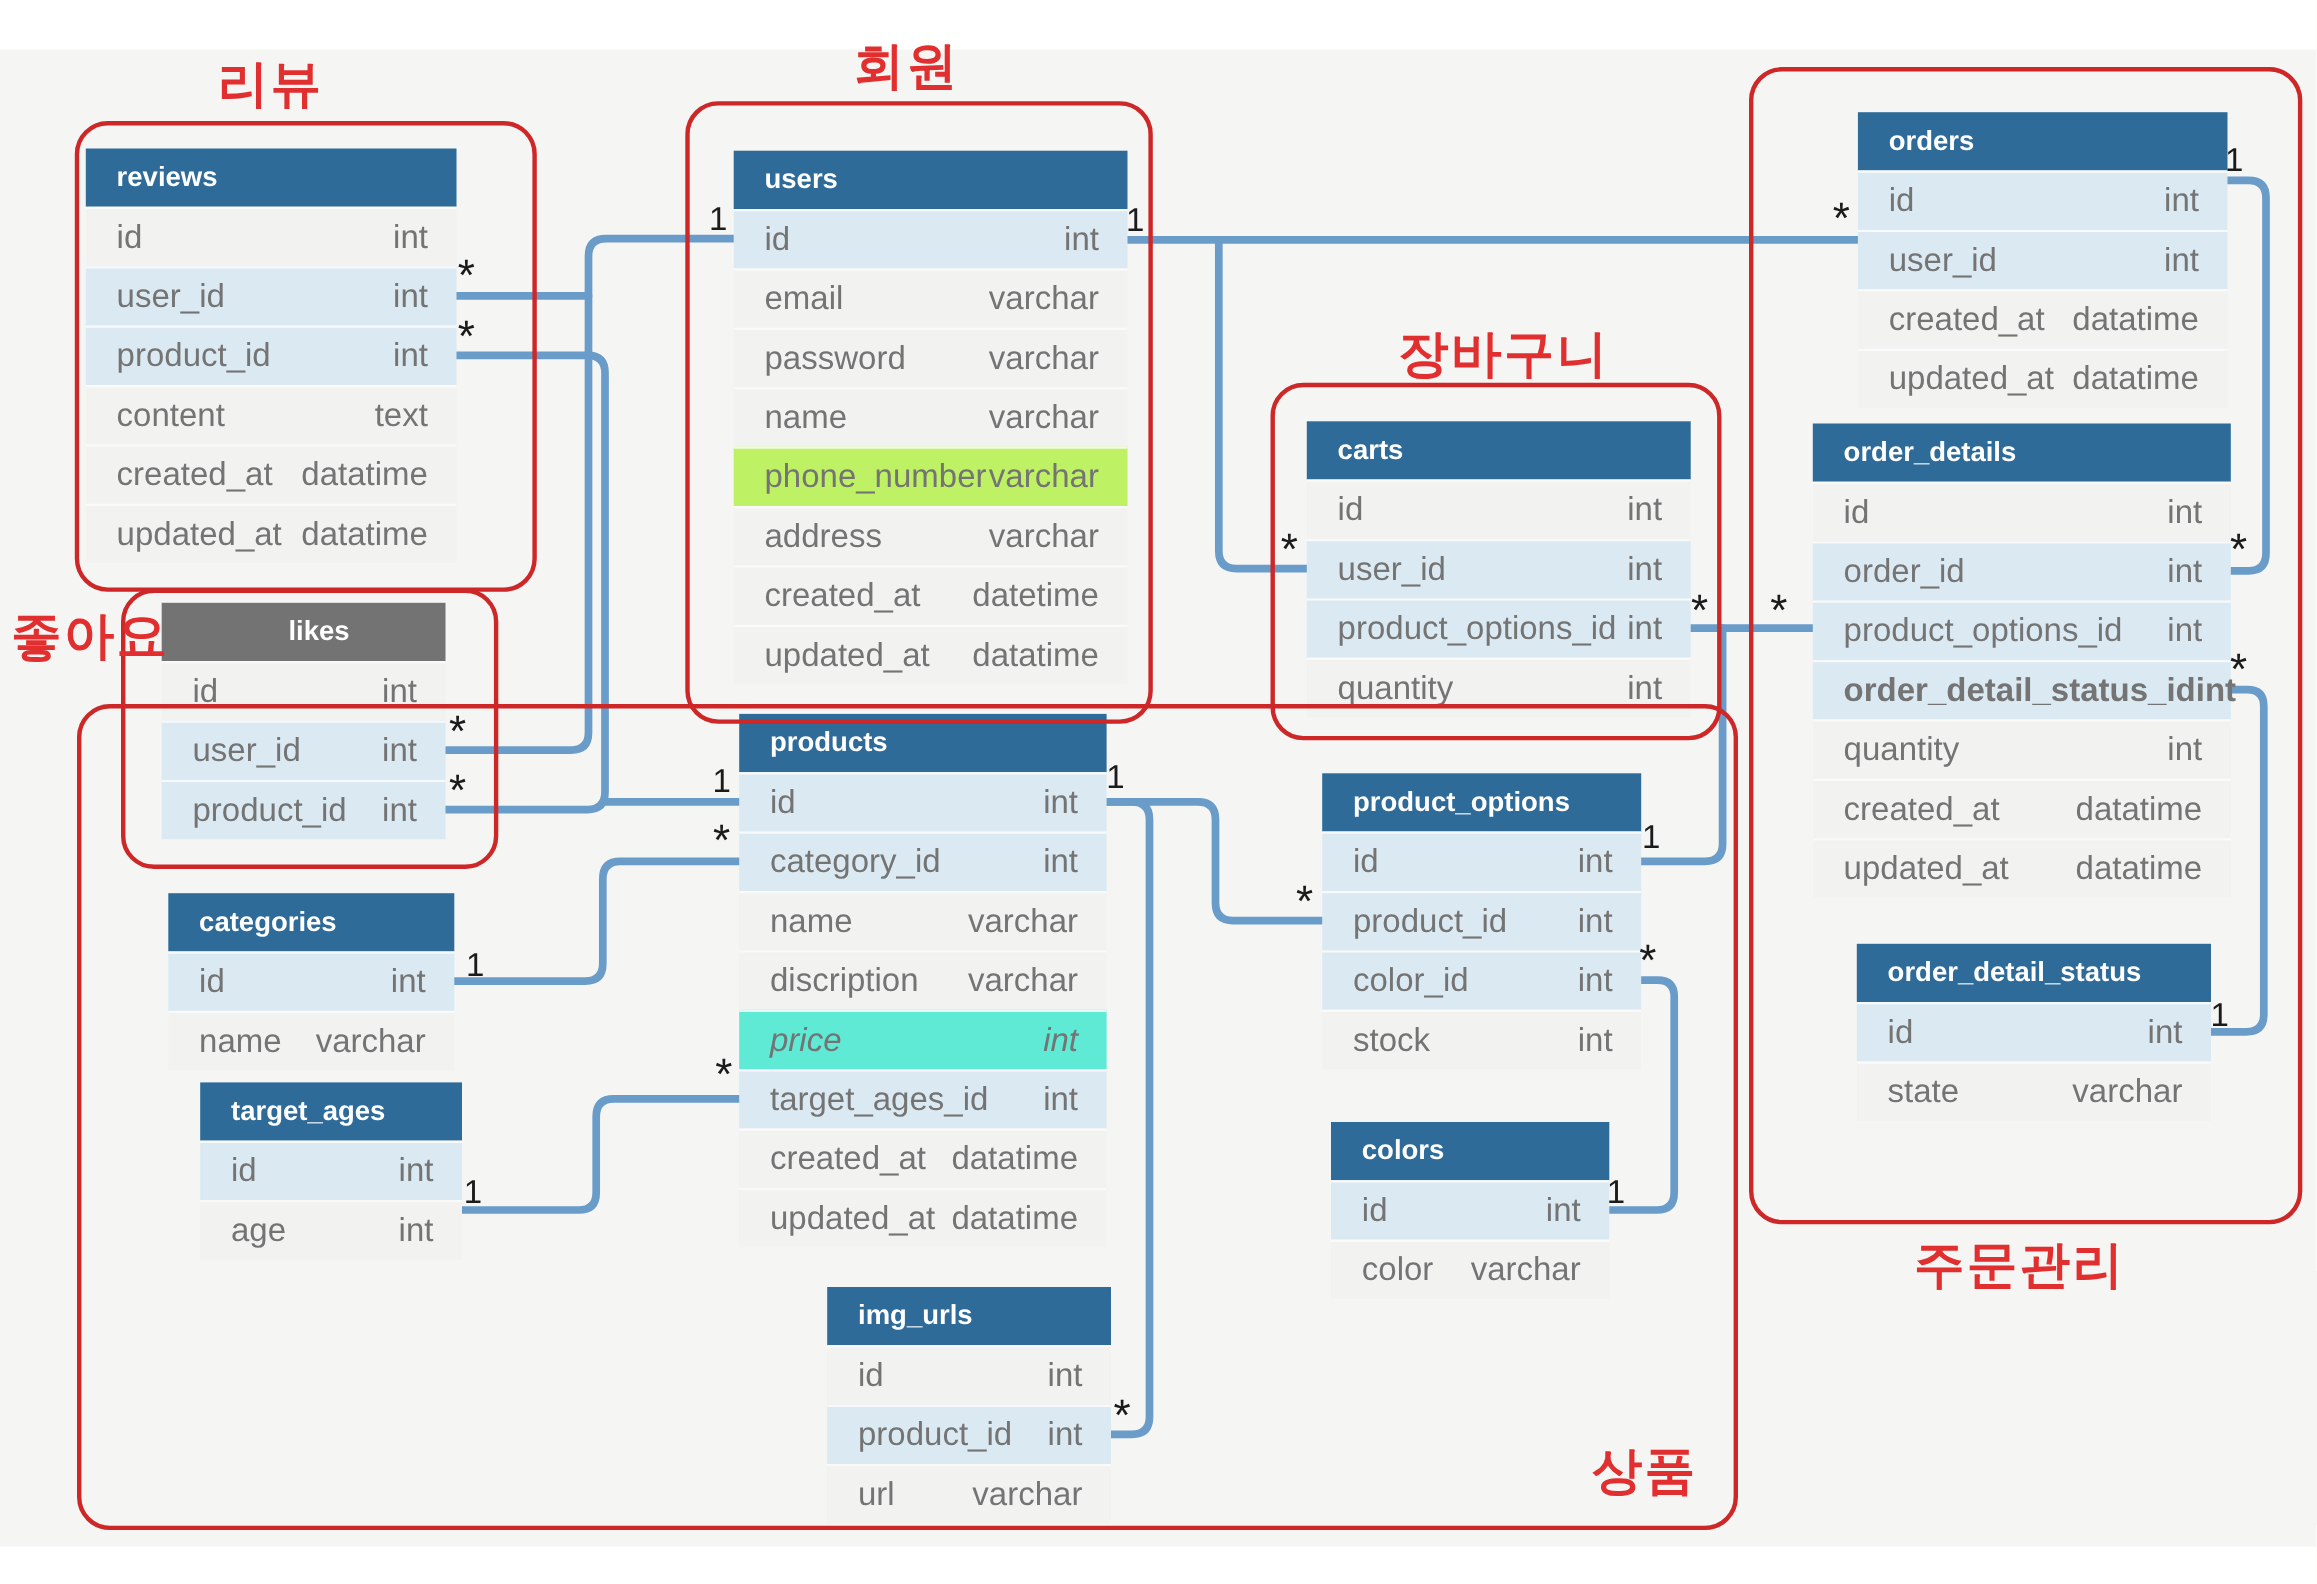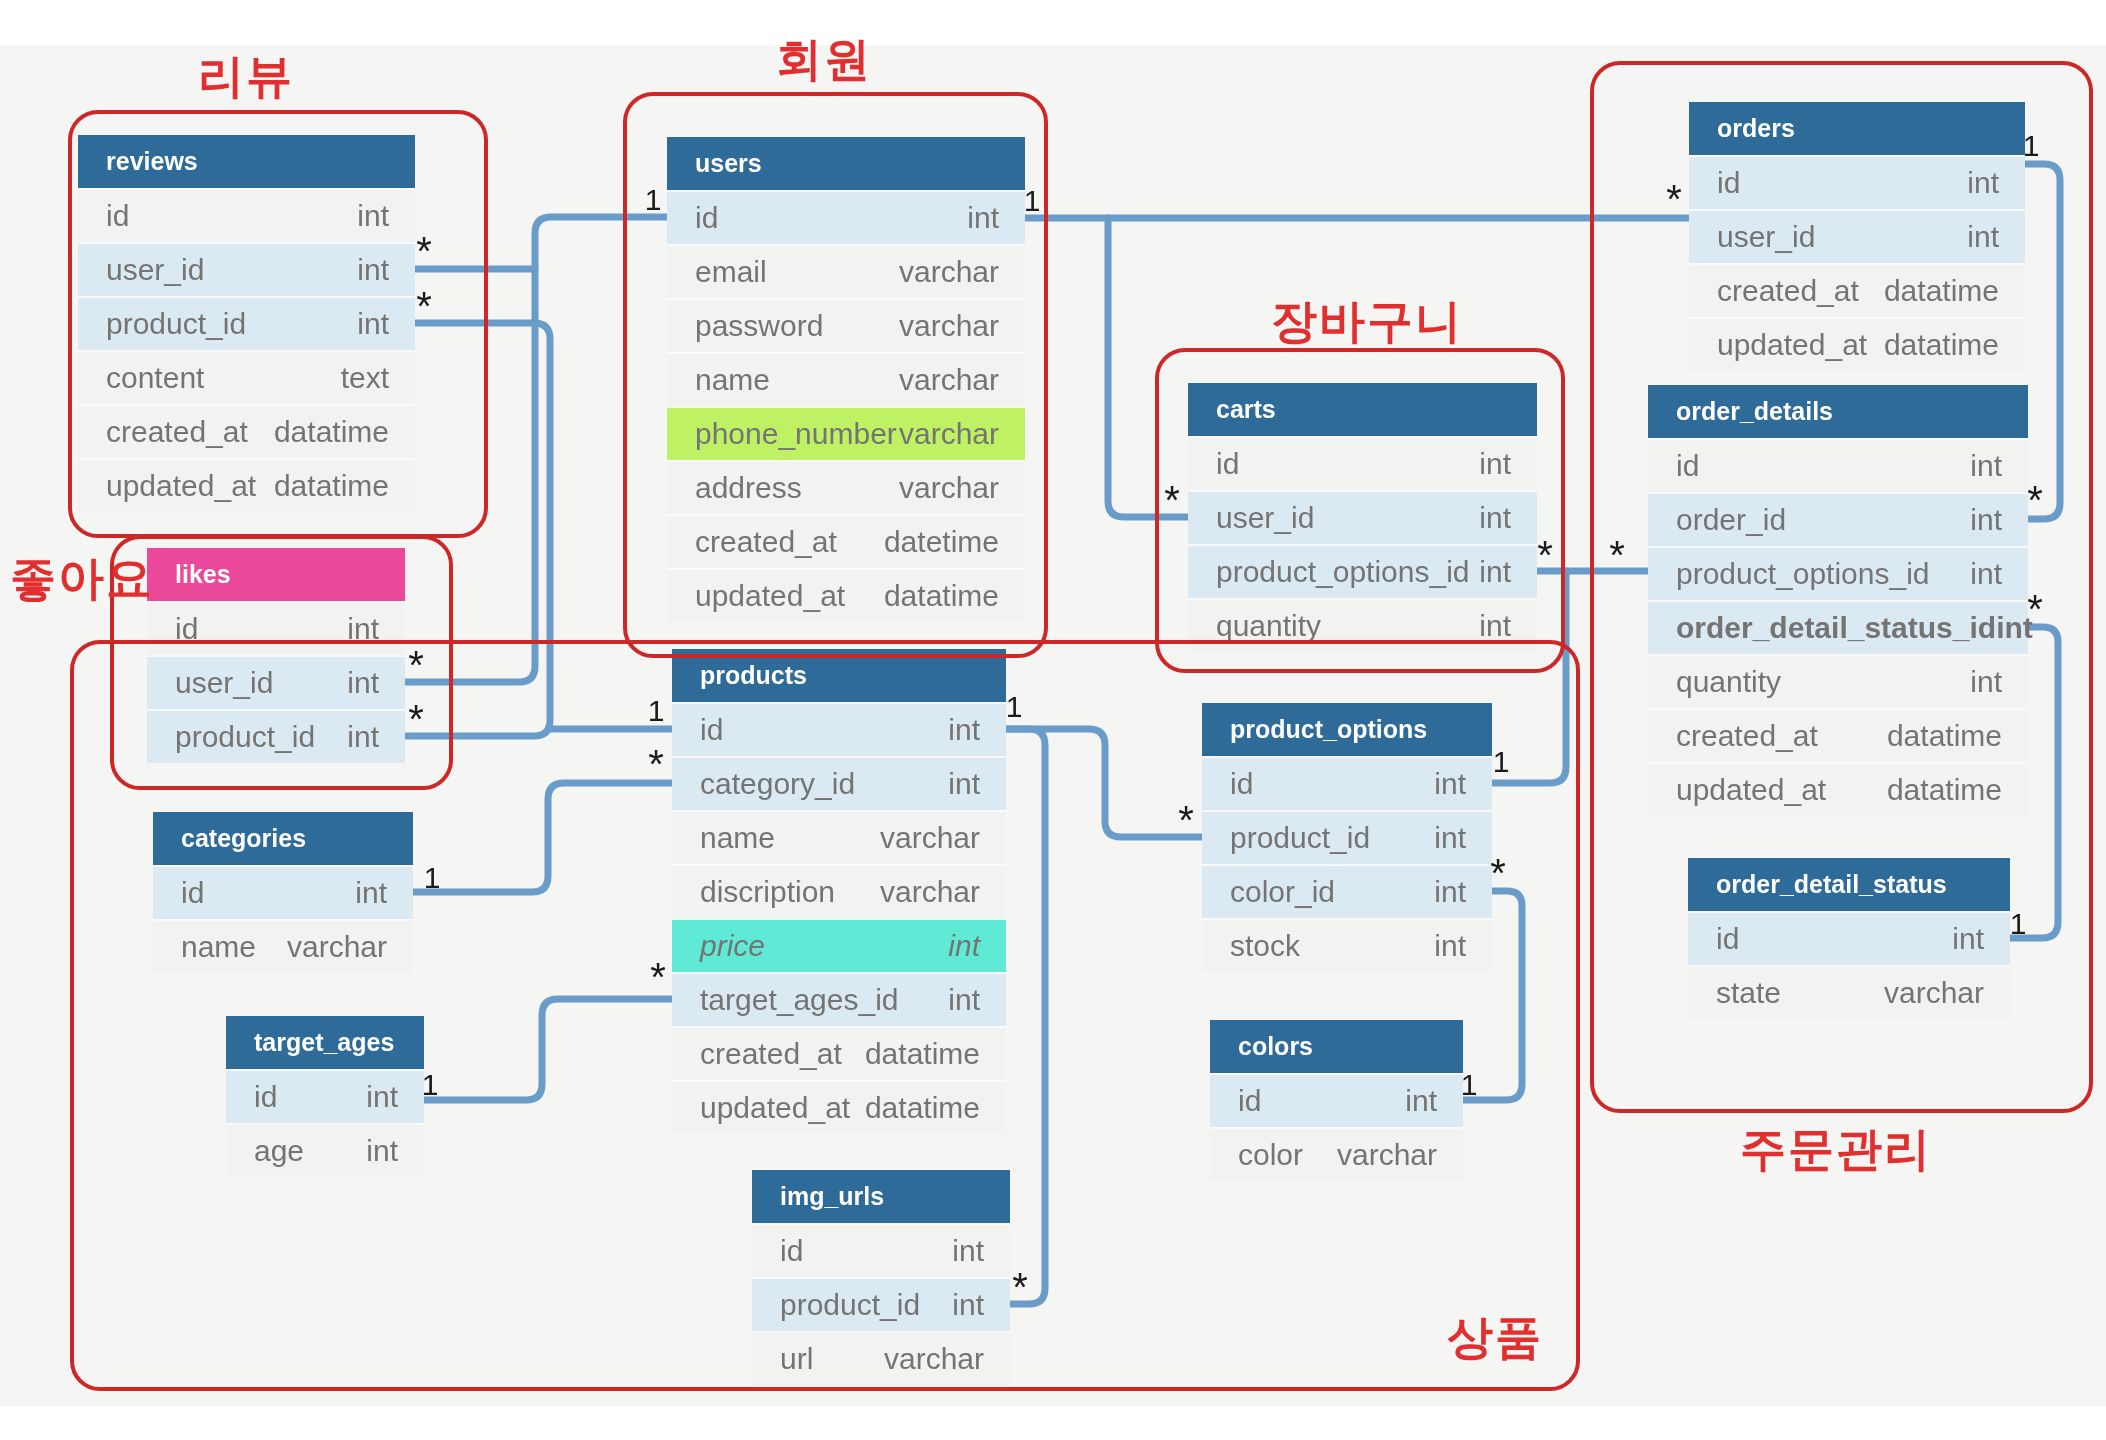--- a/index.html
+++ b/index.html
@@ -113,21 +113,21 @@
       <div class="trow" style="background: rgb(242, 242, 241);">
         <span class="fname">created_at</span>
         <span class="ftype">datetime</span>
       </div>
       <div class="trow" style="background: rgb(242, 242, 241);">
         <span class="fname">updated_at</span>
         <span class="ftype">datatime</span>
       </div>
     </div>
     <div class="erd-table" style="left: 147px; top: 548px; width: 258px;">
-      <div class="thead" style="background: #ec4899;">likes</div>
+      <div class="thead" style="background: #737373; text-align: center;">likes</div>
       <div class="trow" style="background: rgb(242, 242, 241);">
         <span class="fname">id</span>
         <span class="ftype">int</span>
       </div>
       <div class="trow" style="background: rgb(219, 234, 242);">
         <span class="fname">user_id</span>
         <span class="ftype">int</span>
       </div>
       <div class="trow" style="background: rgb(219, 234, 242);">
         <span class="fname">product_id</span>
@@ -138,21 +138,21 @@
       <div class="thead" style="background: rgb(46, 107, 153);">categories</div>
       <div class="trow" style="background: rgb(219, 234, 242);">
         <span class="fname">id</span>
         <span class="ftype">int</span>
       </div>
       <div class="trow" style="background: rgb(242, 242, 241);">
         <span class="fname">name</span>
         <span class="ftype">varchar</span>
       </div>
     </div>
-    <div class="erd-table" style="left: 182px; top: 1016px; width: 198px; margin-left: 44px;">
+    <div class="erd-table" style="left: 182px; top: 984px; width: 238px;">
       <div class="thead" style="background: rgb(46, 107, 153);">target_ages</div>
       <div class="trow" style="background: rgb(219, 234, 242);">
         <span class="fname">id</span>
         <span class="ftype">int</span>
       </div>
       <div class="trow" style="background: rgb(242, 242, 241);">
         <span class="fname">age</span>
         <span class="ftype">int</span>
       </div>
     </div>

